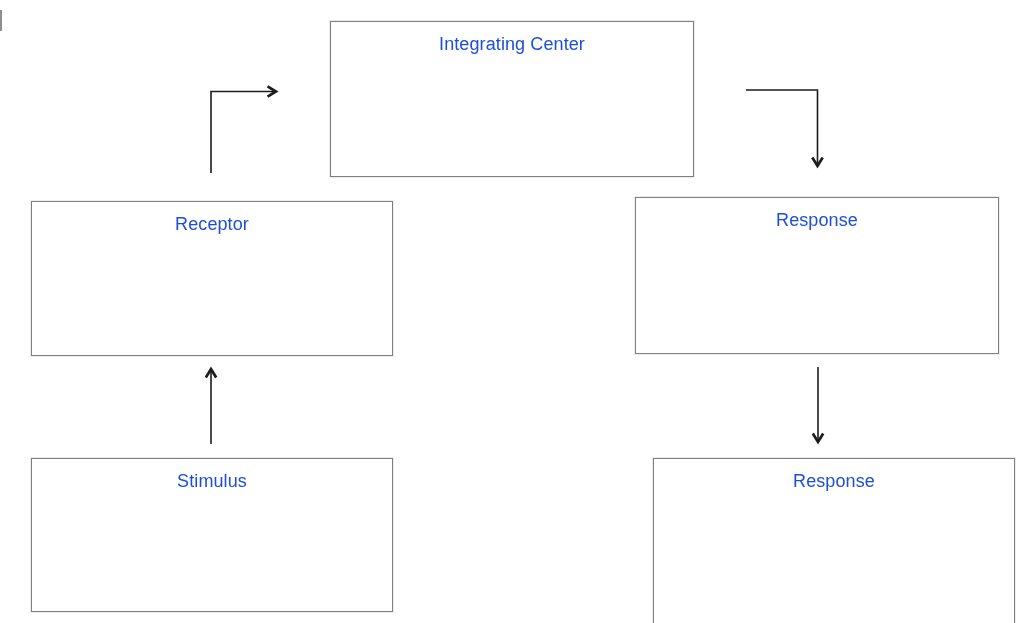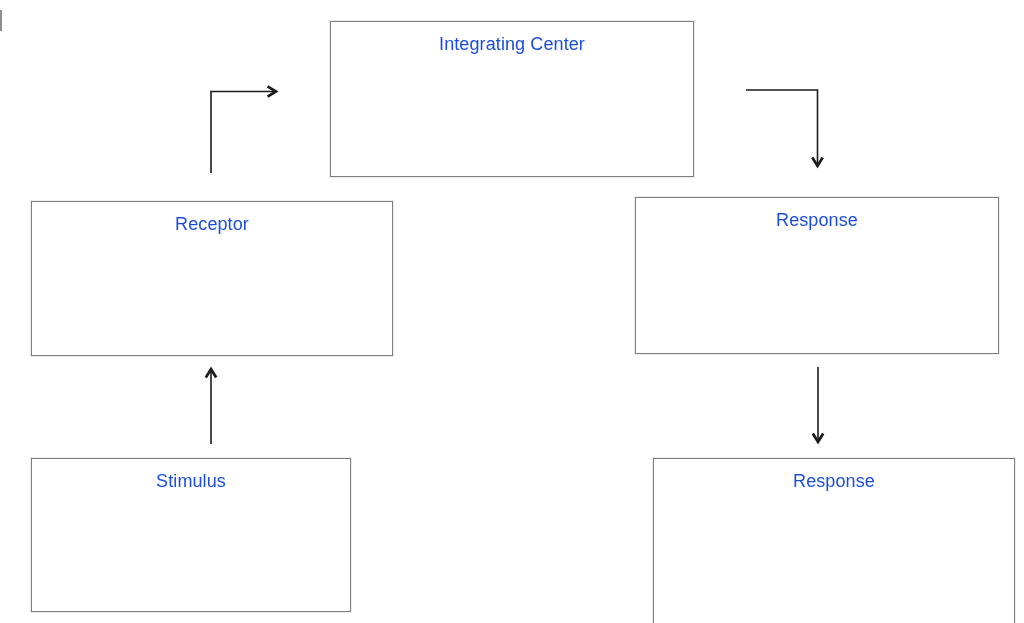--- a/index.html
+++ b/index.html
@@ -28,21 +28,21 @@
   .node .label {
     margin-top: 12px;
     font-size: 18px;
     color: #1d4ed8;
     letter-spacing: 0.1px;
     white-space: nowrap;
   }
   .node-integrating-center { left: 330px; top: 21px;  width: 364px; height: 156px; }
   .node-receptor           { left: 31px;  top: 201px; width: 362px; height: 155px; }
   .node-effector           { left: 635px; top: 197px; width: 364px; height: 157px; }
-  .node-stimulus           { left: 31px;  top: 458px; width: 320px; height: 154px; }
+  .node-stimulus           { left: 31px;  top: 458px; width: 362px; height: 154px; }
   .node-response           { left: 653px; top: 458px; width: 362px; height: 196px; }
 
   #connector-layer {
     position: absolute;
     left: 0;
     top: 0;
     width: 1024px;
     height: 623px;
     pointer-events: none;
   }

